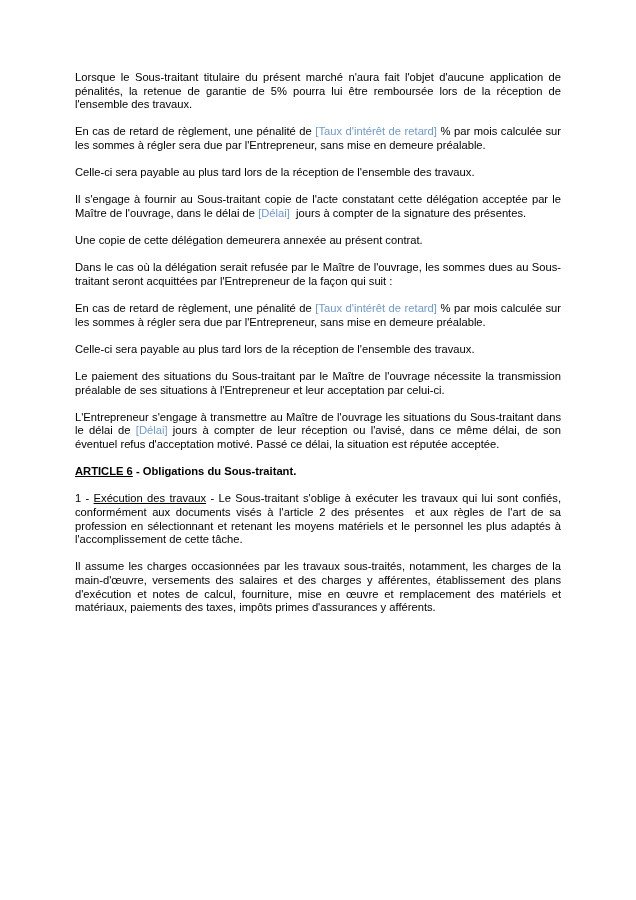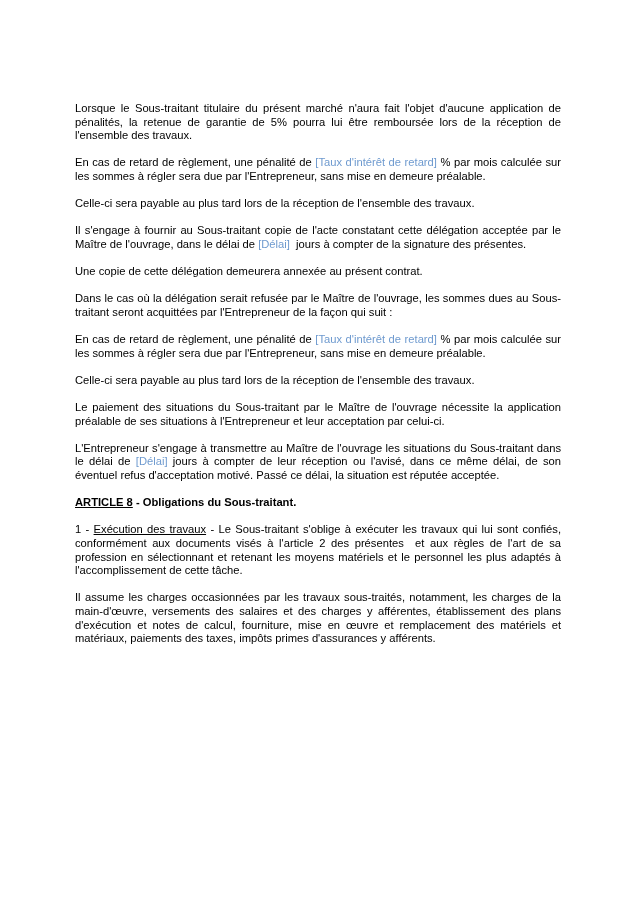--- a/index.html
+++ b/index.html
@@ -8,21 +8,21 @@
     width: 636px;
     height: 900px;
     background: #ffffff;
     font-family: "Liberation Sans", sans-serif;
   }
   .page {
     position: relative;
     width: 636px;
     height: 900px;
     background: #ffffff;
-    padding: 102px 75px 0 75px;
+    padding: 71px 75px 0 75px;
     overflow: hidden;
   }
   .doc-body p {
     margin: 0 0 13.6px 0;
     font-size: 11.2px;
     line-height: 13.6px;
     color: #000000;
     text-align: justify;
   }
   .doc-body p.heading {
@@ -41,19 +41,19 @@
 <div class="page">
   <div class="doc-body">
       <p class="body"><span class="run-normal">Lorsque le Sous-traitant titulaire du présent marché n'aura fait l'objet d'aucune application de pénalités, la retenue de garantie de 5% pourra lui être remboursée lors de la réception de l'ensemble des travaux.</span></p>
       <p class="body"><span class="run-normal">En cas de retard de règlement, une pénalité de </span><span class="run-placeholder">[Taux d'intérêt de retard]</span><span class="run-normal"> % par mois calculée sur les sommes à régler sera due par l'Entrepreneur, sans mise en demeure préalable.</span></p>
       <p class="body"><span class="run-normal">Celle-ci sera payable au plus tard lors de la réception de l'ensemble des travaux.</span></p>
       <p class="body"><span class="run-normal">Il s'engage à fournir au Sous-traitant copie de l'acte constatant cette délégation acceptée par le Maître de l'ouvrage, dans le délai de </span><span class="run-placeholder">[Délai]</span><span class="run-normal">&nbsp; jours à compter de la signature des présentes.</span></p>
       <p class="body"><span class="run-normal">Une copie de cette délégation demeurera annexée au présent contrat.</span></p>
       <p class="body"><span class="run-normal">Dans le cas où la délégation serait refusée par le Maître de l'ouvrage, les sommes dues au Sous-traitant seront acquittées par l'Entrepreneur de la façon qui suit :</span></p>
       <p class="body"><span class="run-normal">En cas de retard de règlement, une pénalité de </span><span class="run-placeholder">[Taux d'intérêt de retard]</span><span class="run-normal"> % par mois calculée sur les sommes à régler sera due par l'Entrepreneur, sans mise en demeure préalable.</span></p>
       <p class="body"><span class="run-normal">Celle-ci sera payable au plus tard lors de la réception de l'ensemble des travaux.</span></p>
-      <p class="body"><span class="run-normal">Le paiement des situations du Sous-traitant par le Maître de l'ouvrage nécessite la application préalable de ses situations à l'Entrepreneur et leur acceptation par celui-ci.</span></p>
+      <p class="body"><span class="run-normal">Le paiement des situations du Sous-traitant par le Maître de l'ouvrage nécessite la transmission préalable de ses situations à l'Entrepreneur et leur acceptation par celui-ci.</span></p>
       <p class="body"><span class="run-normal">L'Entrepreneur s'engage à transmettre au Maître de l'ouvrage les situations du Sous-traitant dans le délai de </span><span class="run-placeholder">[Délai]</span><span class="run-normal"> jours à compter de leur réception ou l'avisé, dans ce même délai, de son éventuel refus d'acceptation motivé. Passé ce délai, la situation est réputée acceptée.</span></p>
-      <p class="heading"><span class="run-bold-underline">ARTICLE 8</span><span class="run-bold"> - Obligations du Sous-traitant.</span></p>
+      <p class="heading"><span class="run-bold-underline">ARTICLE 6</span><span class="run-bold"> - Obligations du Sous-traitant.</span></p>
       <p class="body"><span class="run-normal">1 - </span><span class="run-underline">Exécution des travaux</span><span class="run-normal"> - Le Sous-traitant s'oblige à exécuter les travaux qui lui sont confiés, conformément aux documents visés à l'article 2 des présentes&nbsp; et aux règles de l'art de sa profession en sélectionnant et retenant les moyens matériels et le personnel les plus adaptés à l'accomplissement de cette tâche.</span></p>
       <p class="body"><span class="run-normal">Il assume les charges occasionnées par les travaux sous-traités, notamment, les charges de la main-d'œuvre, versements des salaires et des charges y afférentes, établissement des plans d'exécution et notes de calcul, fourniture, mise en œuvre et remplacement des matériels et matériaux, paiements des taxes, impôts primes d'assurances y afférents.</span></p>
     </div>
 </div>
 
 </body></html>

